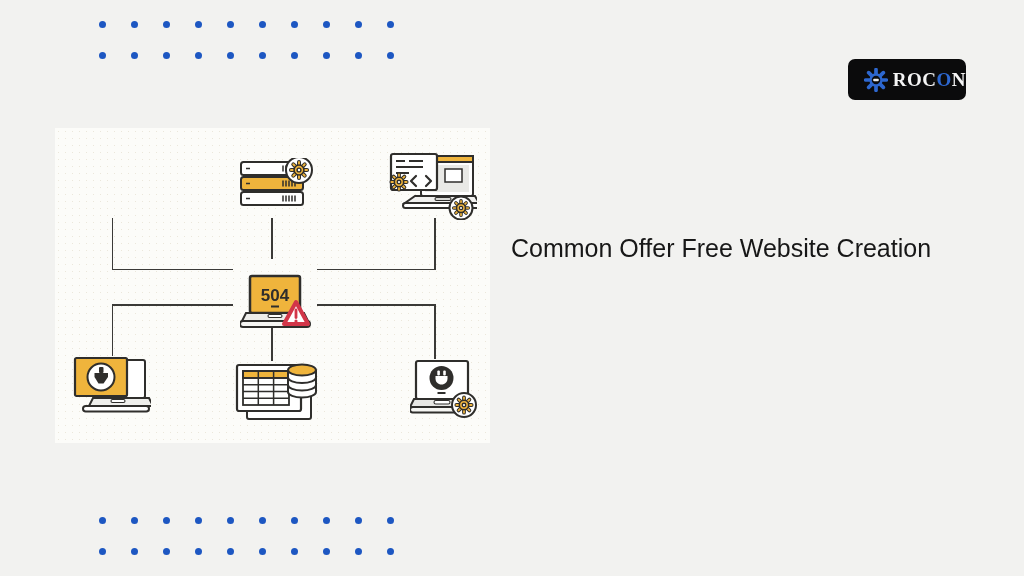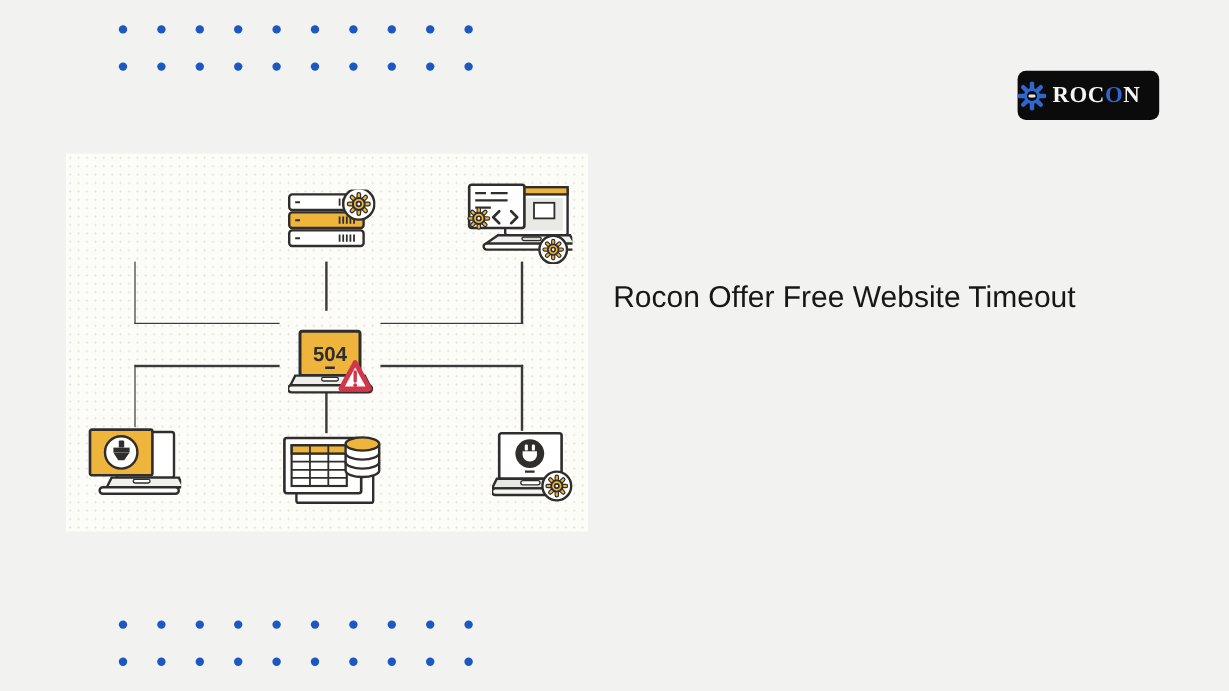--- a/index.html
+++ b/index.html
@@ -18,21 +18,21 @@
   #scene{position:relative;width:1024px;height:576px;background:var(--page-bg);}
 
   
   .dot-grid{position:absolute;display:grid;grid-template-columns:repeat(10,7px);grid-auto-rows:7px;column-gap:25px;row-gap:24px;}
   #dots-top{left:99px;top:21px;}
   #dots-bottom{left:99px;top:517px;}
   .dot{width:7px;height:7px;border-radius:50%;background:var(--dot-blue);}
 
   
   #logo{position:absolute;left:848px;top:59px;width:118px;height:41px;background:#0b0b0c;border-radius:7px;
-        display:flex;align-items:center;justify-content:flex-start;gap:5px;}
+        display:flex;align-items:center;justify-content:flex-end;gap:5px;}
   #logo .wordmark{font-family:"Liberation Serif",serif;font-weight:bold;font-size:19px;letter-spacing:.5px;line-height:1;}
   #logo .wordmark .p0{color:#f5f5f5;}
   #logo .wordmark .p1{color:var(--logo-blue);}
   #logo .wordmark .p2{color:#f5f5f5;}
 
   
   #heading{position:absolute;left:511px;top:229px;width:486px;color:var(--ink);}
   .title-line{font-size:33px;line-height:41px;font-weight:bold;letter-spacing:-.3px;}
   .subtitle{font-size:25px;line-height:36px;font-weight:normal;color:#171717;margin-top:1px;}
 
@@ -111,21 +111,21 @@
     <svg width="24" height="24" viewBox="-11 -11 22 22">
       <path d="M5 0L9.5 0M3.54 3.54L6.72 6.72M0 5L0 9.5M-3.54 3.54L-6.72 6.72M-5 0L-9.5 0M-3.54 -3.54L-6.72 -6.72M0 -5L0 -9.5M3.54 -3.54L6.72 -6.72" stroke="#2d67cf" stroke-width="3.4" stroke-linecap="round" fill="none"></path>
       <circle r="6.1" fill="#2d67cf"></circle>
       <circle r="3.9" fill="#0b0b0c"></circle>
       <rect x="-2.6" y="-1.2" width="5.2" height="2.4" rx="1" fill="#e8e8e8"></rect>
     </svg>
     <span class="wordmark"><span class="p0">ROC</span><span class="p1">O</span><span class="p2">N</span></span>
   </div>
 
   <div id="heading">
-    <div class="subtitle">Rocon Offer Free Website Timeout</div>
+    <div class="subtitle">Common Offer Free Website Creation</div>
   </div>
 
   <div id="panel">
 
     <div class="cline v" style="left:56.5px;top:90px;height:52px;"></div>
     <div class="cline h" style="left:56.5px;top:140.5px;width:121px;"></div>
     <div class="cline v" style="left:216px;top:90px;height:41px;"></div>
     <div class="cline v" style="left:379px;top:90px;height:52px;"></div>
     <div class="cline h" style="left:262px;top:140.5px;width:118.5px;"></div>
     <div class="cline h" style="left:56.5px;top:176px;width:121px;"></div>

